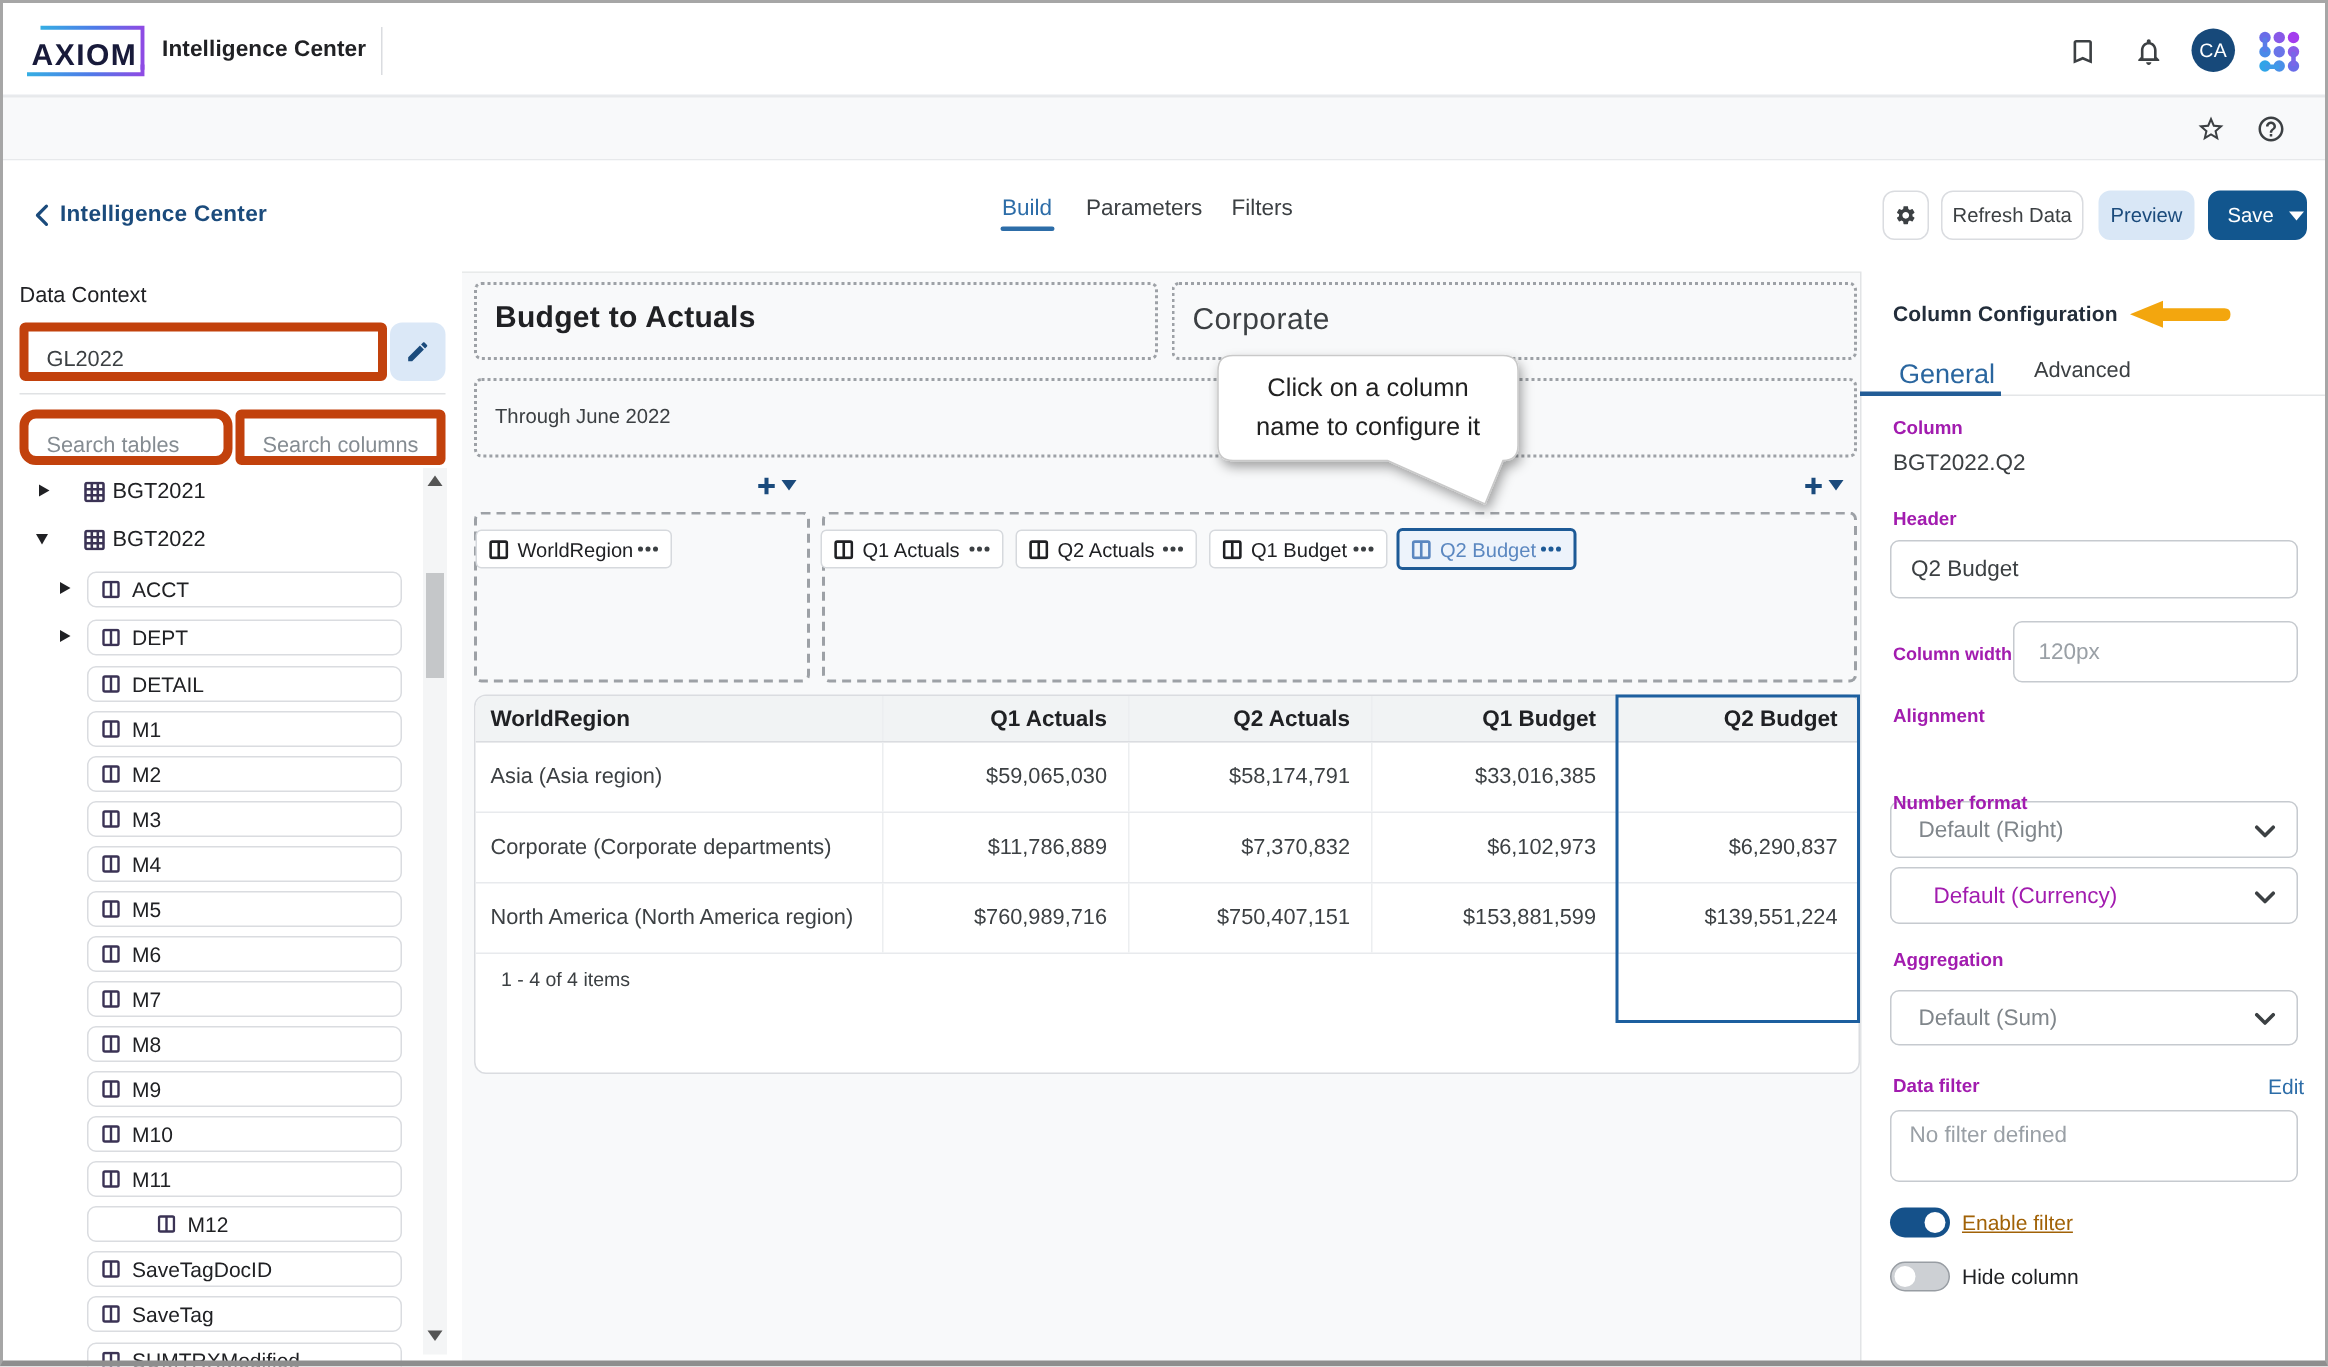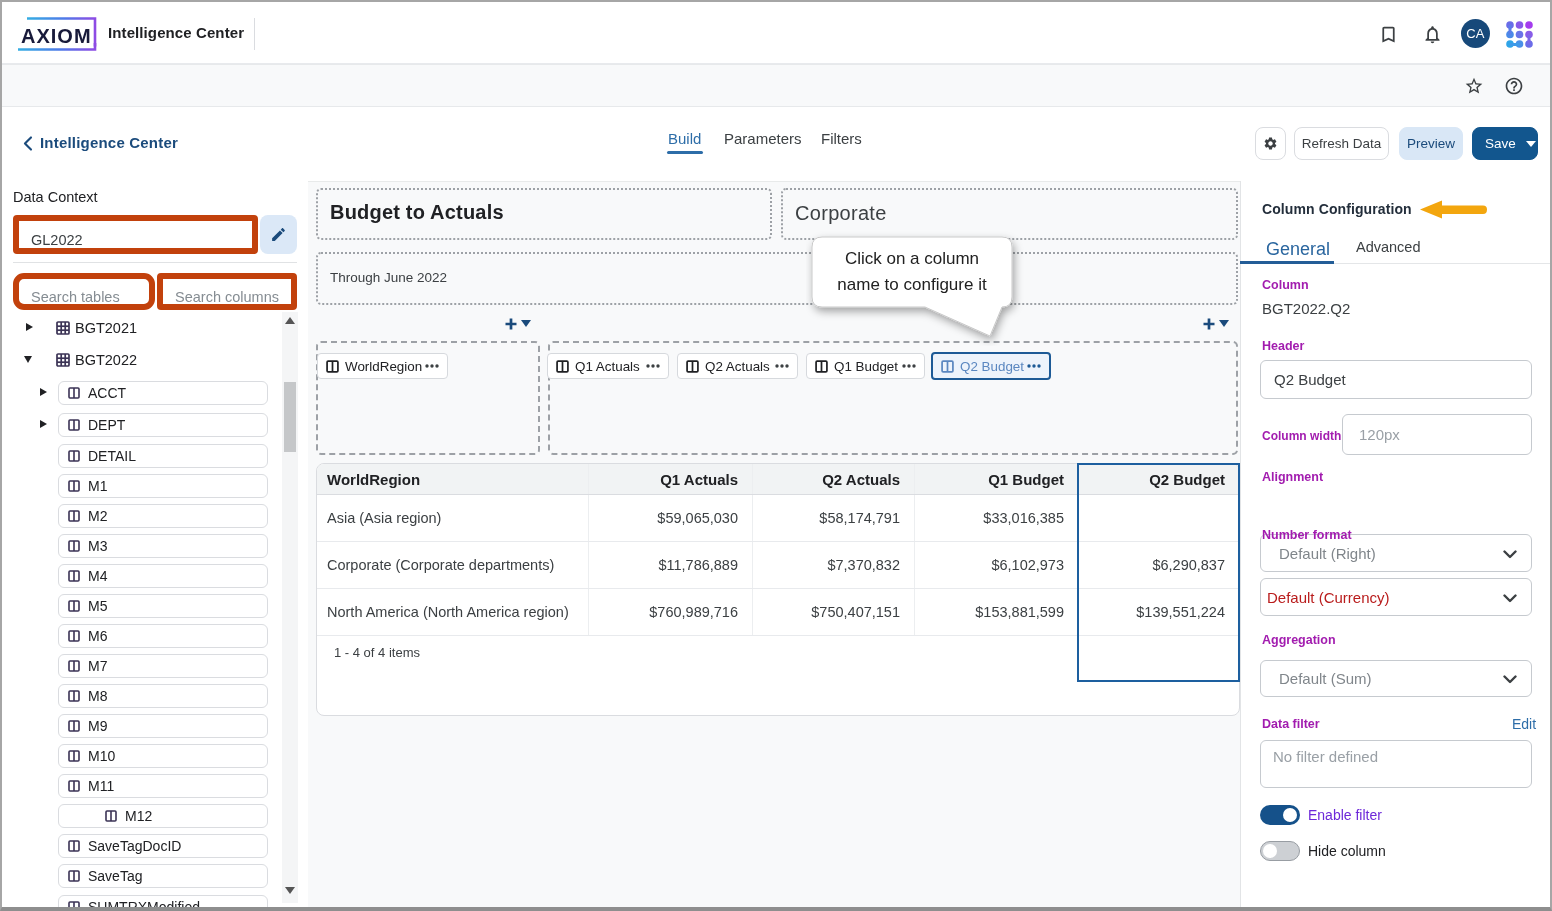--- a/index.html
+++ b/index.html
@@ -471,21 +471,21 @@
 <div class="plbl" style="top:470px;">Alignment</div>
 <div class="pinp" style="left:1260px; top:497px; width:272px; height:38px;margin-top:37px;">
     <span class="abs" style="left:18px; top:10px; color:#80868b;">Default (Right)</span>
   <svg class="chev" style="right:14px; top:15px;" viewBox="0 0 14 9">
       <polyline points="1.5,1.5 7,7 12.5,1.5" fill="none" stroke="#3c4043" stroke-width="2.4" stroke-linecap="round" stroke-linejoin="round"></polyline>
     </svg>
 </div>
 
 <div class="plbl" style="top:528px;">Number format</div>
 <div class="pinp" style="left:1260px; top:578px; width:272px; height:38px;">
-    <span class="abs" style="left:6px; top:10px; color:#b91c1c;">Default (Currency)</span>
+    <span class="abs" style="left:28px; top:10px; color:#a21caf;">Default (Currency)</span>
   <svg class="chev" style="right:14px; top:15px;" viewBox="0 0 14 9">
       <polyline points="1.5,1.5 7,7 12.5,1.5" fill="none" stroke="#3c4043" stroke-width="2.4" stroke-linecap="round" stroke-linejoin="round"></polyline>
     </svg>
 </div>
 
 <div class="plbl" style="top:633px;">Aggregation</div>
 <div class="pinp" style="left:1260px; top:660px; width:272px; height:37px;">
     <span class="abs" style="left:18px; top:9px; color:#80868b;">Default (Sum)</span>
   <svg class="chev" style="right:14px; top:14px;" viewBox="0 0 14 9">
       <polyline points="1.5,1.5 7,7 12.5,1.5" fill="none" stroke="#3c4043" stroke-width="2.4" stroke-linecap="round" stroke-linejoin="round"></polyline>
@@ -494,19 +494,19 @@
 
 <div class="plbl" style="top:717px;">Data filter</div>
 <div class="abs" style="left:1512px; top:716px; font-size:14px; color:#2d6da8;">Edit</div>
 <div class="pinp" style="left:1260px; top:740px; width:272px; height:48px;">
     <span class="abs" style="left:12px; top:7px; color:#9aa0a6;">No filter defined</span>
   </div>
 
 <div class="abs" style="left:1260px; top:805px; width:40px; height:20px; border-radius:10px; background:#15518a;">
   <span class="abs" style="right:3px; top:3px; width:14px; height:14px; border-radius:50%; background:#fff;"></span>
 </div>
-<div class="abs" style="left:1308px; top:807px; font-size:14px; color:#6d28d9;">Enable filter</div>
+<div class="abs" style="left:1308px; top:807px; font-size:14px; color:#a16207;text-decoration:underline;">Enable filter</div>
 <div class="abs" style="left:1260px; top:841px; width:40px; height:20px; border-radius:10px; background:#cdd0d4; border:1px solid #989da3;">
   <span class="abs" style="left:2px; top:2px; width:14px; height:14px; border-radius:50%; background:#fff;"></span>
 </div>
 <div class="abs" style="left:1308px; top:843px; font-size:14px; color:#202124;">Hide column</div>
 
 <div id="frame"></div>
 
 </body></html>

